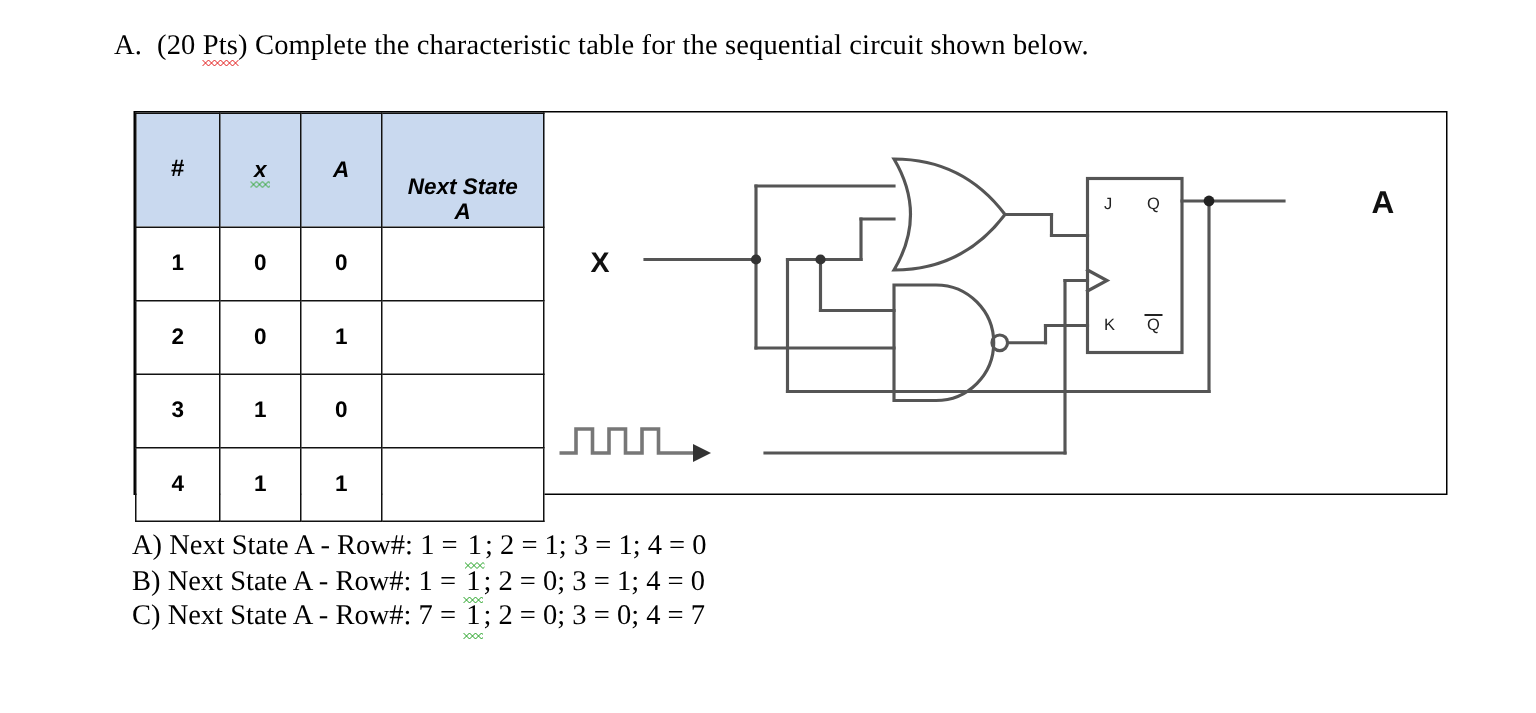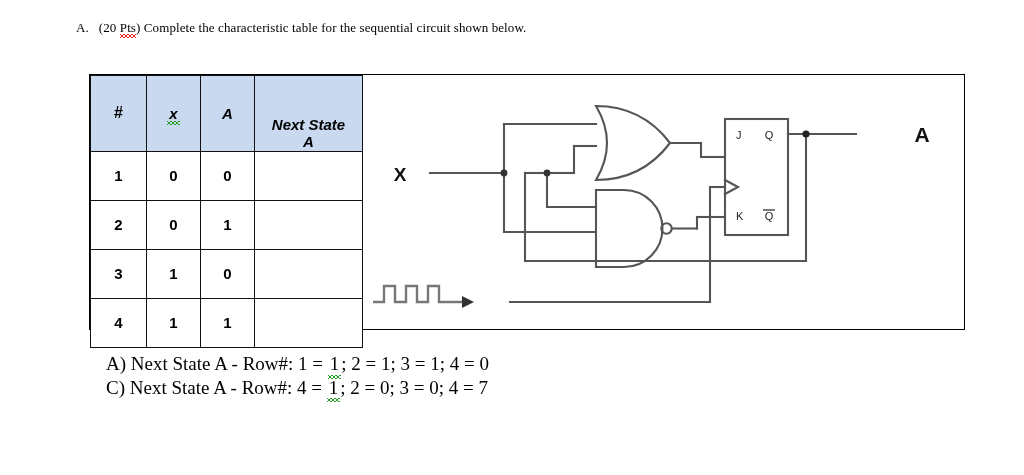--- a/index.html
+++ b/index.html
@@ -14,21 +14,21 @@
     font-family: "Liberation Serif", serif;
     overflow: hidden;
   }
 
   
   #question-prompt {
     position: absolute;
     left: 76px;
     top: 20px;
     font-family: "Liberation Serif", serif;
-    font-size: 13px;
+    font-size: 19px;
     color: #000000;
     white-space: nowrap;
     letter-spacing: 0.1px;
   }
   #question-prompt .qlabel { margin-right: 10px; }
   .squiggle-red {
     position: relative;
     display: inline-block;
   }
   .squiggle-red::after {
@@ -126,21 +126,21 @@
     left: 280px;
     top: 0px;
     width: 596px;
     height: 254px;
   }
   #circuit-svg { display: block; }
 
   
   #answer-options {
     position: absolute;
-    left: 106px;
+    left: 88px;
     top: 352px;
     font-family: "Liberation Serif", serif;
     font-size: 19px;
     color: #000000;
     line-height: 23.5px;
     white-space: nowrap;
   }
   #answer-options .opt { display: block; }
 </style>
 </head>
@@ -264,14 +264,15 @@
       </g>
 
       <text x="30" y="106" font-family="Liberation Sans, sans-serif" font-size="19" font-weight="bold" fill="#111111" text-anchor="middle">X</text>
       <text x="552" y="67" font-family="Liberation Sans, sans-serif" font-size="21" font-weight="bold" fill="#111111" text-anchor="middle">A</text>
     </svg>
   </div>
 </div>
 
 <div id="answer-options">
   <span class="opt"><span>A) Next State A - Row#: 1 = </span><span class="squiggle-green">1</span><span>; 2 = 1; 3 = 1; 4 = 0</span></span>
-  <span class="opt"><span>C) Next State A - Row#: 4 = </span><span class="squiggle-green">1</span><span>; 2 = 0; 3 = 0; 4 = 7</span></span>
+  <span class="opt"><span>B) Next State A - Row#: 1 = </span><span class="squiggle-green">1</span><span>; 2 = 0; 3 = 1; 4 = 0</span></span>
+  <span class="opt"><span>C) Next State A - Row#: 7 = </span><span class="squiggle-green">1</span><span>; 2 = 0; 3 = 0; 4 = 7</span></span>
 </div>
 
 </body></html>

